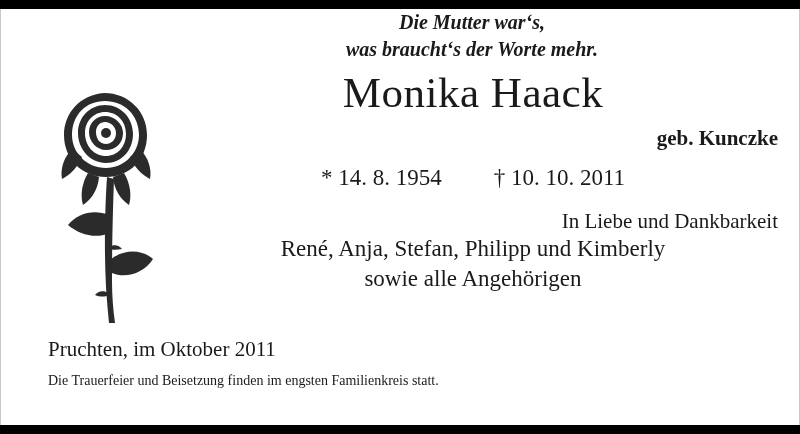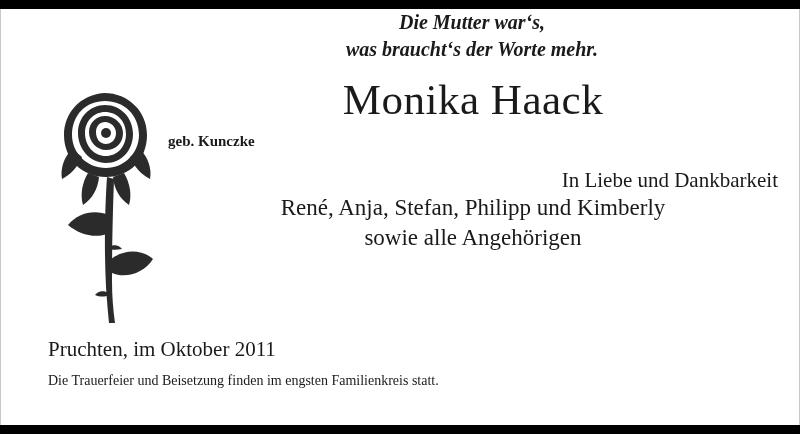--- a/index.html
+++ b/index.html
@@ -56,26 +56,26 @@
     padding-right: 12px;
   }
   .motto-line {
     display: block;
   }
   .name {
     text-align: center;
     font-size: 43px;
     line-height: 50px;
     letter-spacing: 0.5px;
-    margin-top: 12px;
+    margin-top: 5px;
     padding-right: 10px;
   }
   .maiden {
-    text-align: left;
-    font-size: 15px;
+    text-align: right;
+    font-size: 21px;
     font-weight: bold;
     margin-top: 8px;
     padding-right: 10px;
   }
   .dates {
     text-align: center;
     font-size: 23px;
     margin-top: 14px;
     padding-right: 10px;
   }
@@ -143,20 +143,23 @@
   <div class="content">
     <div class="motto">
       <span class="motto-line">Die Mutter war‘s,</span>
       <span class="motto-line">was braucht‘s der Worte mehr.</span>
     </div>
 
     <div class="name">Monika Haack</div>
 
     <div class="maiden">geb. Kunczke</div>
 
+    <div class="dates">
+      <span class="birth">* 14. 8. 1954</span><span class="death">† 10. 10. 2011</span>
+    </div>
 
     <div class="gratitude">In Liebe und Dankbarkeit</div>
 
     <div class="family">
       <span class="family-line">René, Anja, Stefan, Philipp und Kimberly</span>
       <span class="family-line">sowie alle Angehörigen</span>
     </div>
 
     <div class="place">Pruchten, im Oktober 2011</div>
 

